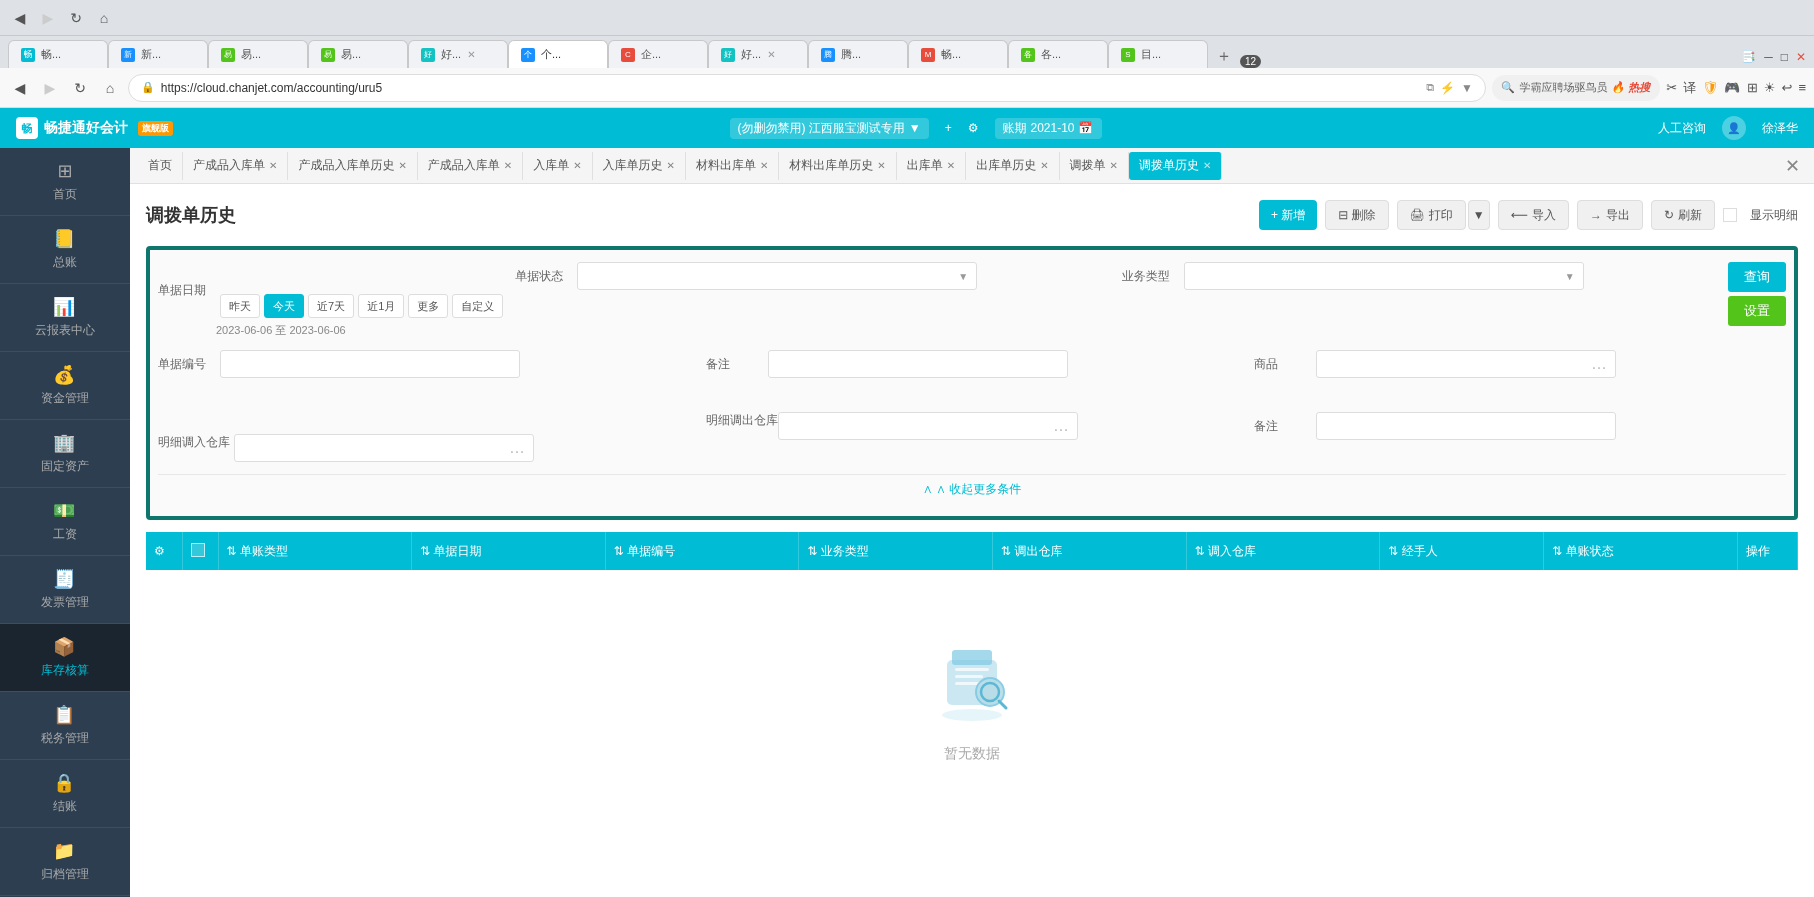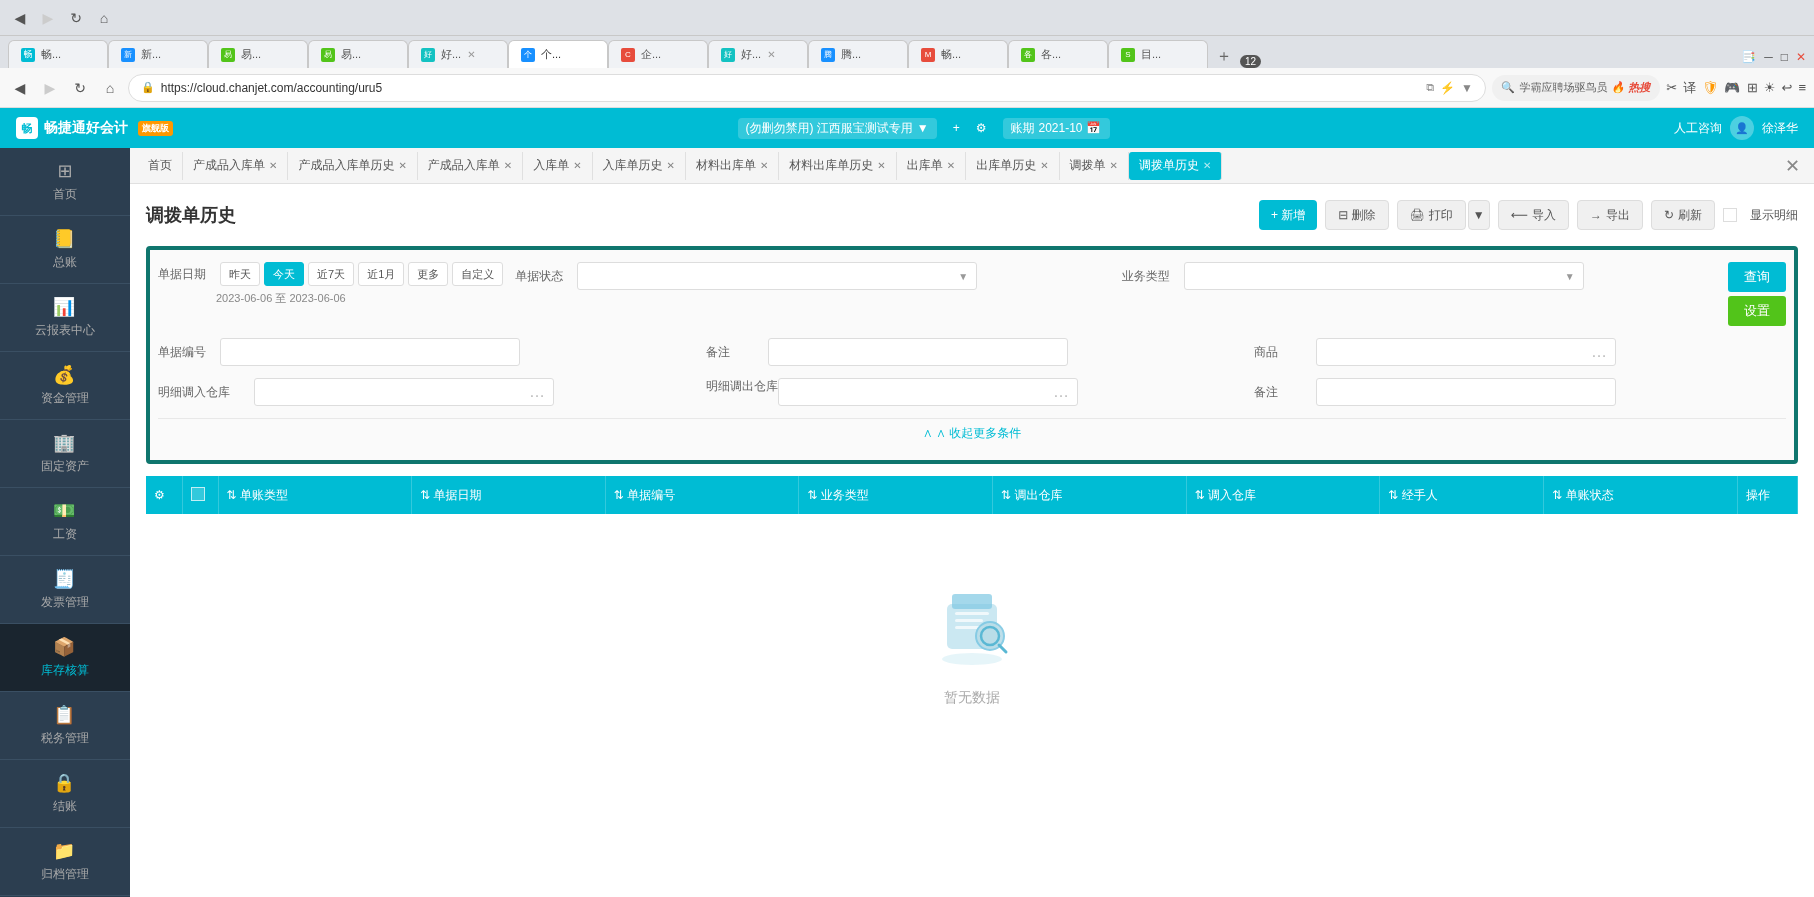--- a/index.html
+++ b/index.html
@@ -32,21 +32,21 @@
     .app-container { display: flex; height: calc(100vh - 108px); }
 
     
     .app-header { background: #00bcd4; height: 40px; display: flex; align-items: center; padding: 0 16px; justify-content: space-between; }
     .app-logo { color: white; font-size: 14px; font-weight: bold; display: flex; align-items: center; gap: 6px; }
     .app-logo .logo-box { background: white; border-radius: 4px; width: 22px; height: 22px; display: flex; align-items: center; justify-content: center; }
     .app-logo-version { background: #ff9800; color: white; font-size: 9px; padding: 1px 4px; border-radius: 3px; margin-left: 4px; }
     .app-company { display: flex; align-items: center; gap: 16px; color: white; font-size: 12px; }
     .app-company-selector { background: rgba(255,255,255,0.2); border-radius: 4px; padding: 2px 8px; display: flex; align-items: center; gap: 4px; cursor: pointer; }
     .app-period { background: rgba(255,255,255,0.2); border-radius: 4px; padding: 2px 8px; display: flex; align-items: center; gap: 4px; cursor: pointer; }
-    .app-user { display: flex; align-items: center; gap: 8px; color: white; font-size: 12px; justify-content: flex-end; }
+    .app-user { display: flex; align-items: center; gap: 16px; color: white; font-size: 12px; justify-content: flex-end; }
     .avatar { width: 24px; height: 24px; border-radius: 50%; background: rgba(255,255,255,0.3); display: flex; align-items: center; justify-content: center; color: white; font-size: 11px; }
 
     
     .sidebar { width: 130px; background: #2c3e50; flex-shrink: 0; overflow-y: auto; }
     .sidebar-item { display: flex; flex-direction: column; align-items: center; padding: 12px 8px; cursor: pointer; color: #aaa; font-size: 12px; gap: 4px; border-bottom: 1px solid #3a4f63; transition: background 0.2s; }
     .sidebar-item.active { background: #1a252f; color: #00bcd4; }
     .sidebar-item .si-icon { font-size: 18px; }
 
     
     .main-content { flex: 1; display: flex; flex-direction: column; overflow: hidden; background: white; }
@@ -71,21 +71,21 @@
     .display-toggle { display: flex; align-items: center; gap: 13px; font-size: 12px; color: #555; cursor: pointer; }
     .checkbox-sq { width: 14px; height: 14px; border: 1px solid #ddd; background: white; display: inline-block; cursor: pointer; }
 
     
     .filter-panel { background: #fafafa; border: 4px solid #0f766e; border-radius: 4px; padding: 12px 8px; margin-bottom: 12px; }
     .filter-row { display: flex; align-items: center; gap: 16px; margin-bottom: 12px; }
     .filter-row:last-child { margin-bottom: 0; }
     .filter-label { font-size: 12px; color: #666; white-space: nowrap; min-width: 56px; }
     .filter-input { height: 28px; border: 1px solid #ddd; border-radius: 3px; padding: 0 8px; font-size: 12px; flex: 1; background: white; max-width: 300px; }
     .date-filter { display: flex; align-items: center; gap: 4px; }
-    .date-btn { height: 24px; padding: 0 8px; font-size: 11px; border: 1px solid #ddd; border-radius: 3px; cursor: pointer; background: white; color: #555; }
+    .date-btn { height: 24px; padding: 0 8px; font-size: 11px; border: 1px solid #ddd; border-radius: 3px; cursor: pointer; background: white; color: #555; margin-top: 32px; }
     .date-btn.active { background: #00bcd4; color: white; border-color: #00bcd4; }
     .date-range { font-size: 11px; color: #888; }
     .filter-select { height: 28px; border: 1px solid #ddd; border-radius: 3px; padding: 0 8px; font-size: 12px; flex: 1; background: white; cursor: pointer; display: flex; align-items: center; justify-content: space-between; max-width: 400px; position: relative; }
     .filter-select-arrow { color: #999; font-size: 10px; }
     .filter-dots { color: #bbb; cursor: pointer; font-size: 16px; }
 
     .collapse-bar { text-align: center; padding: 6px; cursor: pointer; color: #00bcd4; font-size: 12px; border-top: 1px solid #e8e8e8; margin-top: 4px; }
 
     
     .data-table { width: 100%; border-collapse: collapse; font-size: 12px; }
@@ -431,21 +431,21 @@
           </div>
           <div style="display:flex;align-items:center;gap:6px;flex:1;">
             <span class="filter-label">商品</span>
             <div class="filter-input" style="display:flex;align-items:center;justify-content:flex-end;">
               <span class="filter-dots">…</span>
             </div>
           </div>
         </div>
 
         <div class="filter-row">
-          <div style="display:flex;align-items:center;gap:24px;flex:1;">
+          <div style="display:flex;align-items:flex-start;gap:4px;flex:1;margin-top:44px;">
             <span class="filter-label">明细调入仓库</span>
             <div class="filter-input" style="display:flex;align-items:center;justify-content:flex-end;">
               <span class="filter-dots">…</span>
             </div>
           </div>
           <div style="display:flex;align-items:flex-start;gap:0;flex:1;">
             <span class="filter-label">明细调出仓库</span>
             <div class="filter-input" style="display:flex;align-items:center;justify-content:flex-end;">
               <span class="filter-dots">…</span>
             </div>

